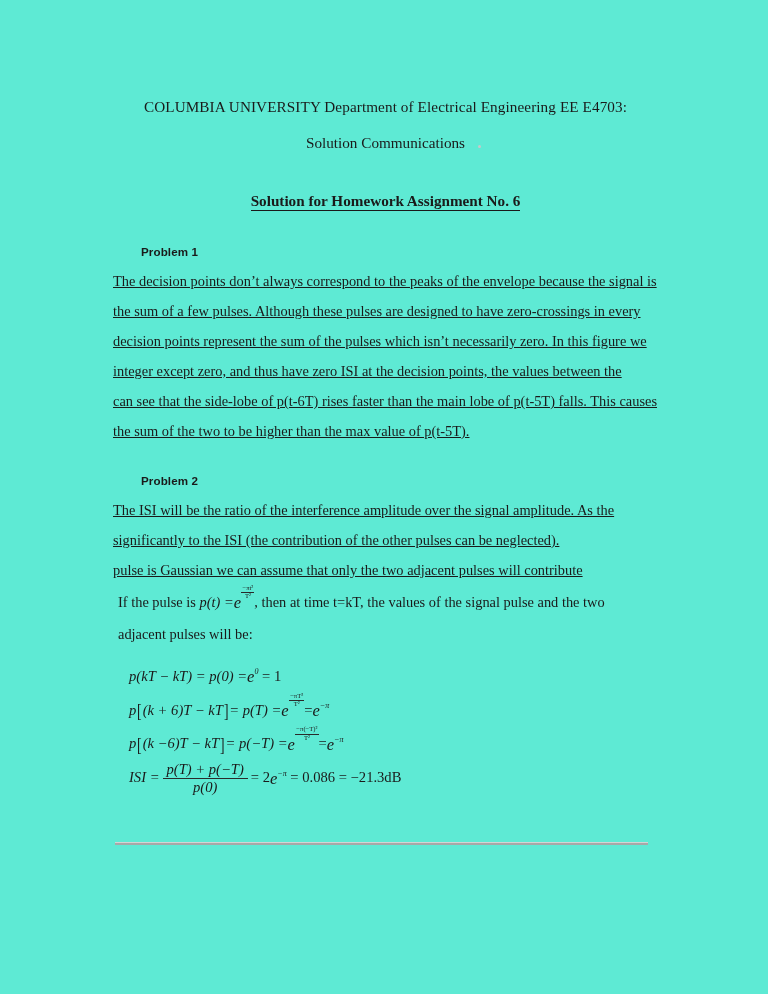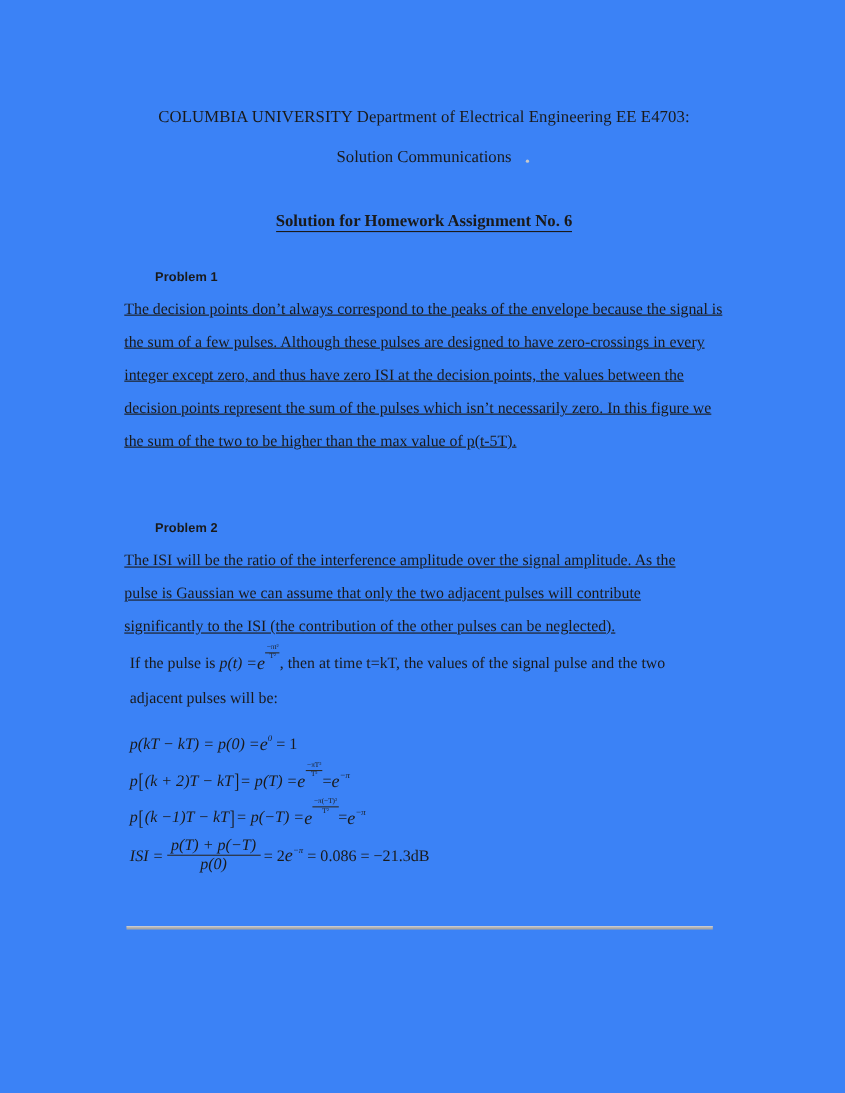--- a/index.html
+++ b/index.html
@@ -13,21 +13,21 @@
     font-family: "Liberation Serif", "DejaVu Serif", serif;
     color: #1a1a1a;
     position: relative;
     overflow: hidden;
   }
   .page {
     position: absolute;
     left: 0; top: 0;
     width: 768px;
     height: 994px;
-    background: #3b82f6;
+    background: #5eead4;
   }
 
   
   .doc-header {
     position: absolute;
     left: 113px;
     top: 98px;
     width: 545px;
     text-align: center;
   }
@@ -157,20 +157,21 @@
     left: 118px;
     top: 668px;
     width: 540px;
   }
   .eq-row {
     font-size: 14.6px;
     line-height: 1;
     white-space: nowrap;
     margin-bottom: 11px;
     display: block;
+    margin-left: 11px;
   }
   .brk {
     display: inline-block;
     font-size: 19px;
     font-style: normal;
     position: relative;
     top: 2px;
     transform: scaleX(0.72);
   }
   .stack-frac {
@@ -218,32 +219,33 @@
 
   <div class="assignment-title">
     <span>Solution for Homework Assignment No. 6</span>
   </div>
 
   <div class="problem-block" id="problem-1-block">
     <div class="problem-heading">Problem 1</div>
     <div class="problem-body">
       <span class="para-line">The decision points don’t always correspond to the peaks of the envelope because the signal is</span>
       <span class="para-line">the sum of a few pulses. Although these pulses are designed to have zero-crossings in every</span>
+      <span class="para-line">decision points represent the sum of the pulses which isn’t necessarily zero.  In this figure we</span>
       <span class="para-line">integer except zero, and thus have zero ISI at the decision points, the values between the</span>
-      <span class="para-line">decision points represent the sum of the pulses which isn’t necessarily zero.  In this figure we</span>
+      <span class="para-line">can see that the side-lobe of p(t-6T) rises faster than the main lobe of p(t-5T) falls. This causes</span>
       <span class="para-line">the sum of the two to be higher than the max value of p(t-5T).</span>
     </div>
   </div>
 
   <div class="problem-block" id="problem-2-block">
     <div class="problem-heading">Problem 2</div>
     <div class="problem-body">
       <span class="para-line">The ISI will be the ratio of the interference amplitude over the signal amplitude. As the</span>
+      <span class="para-line">significantly to the ISI (the contribution of the other pulses can be neglected).</span>
       <span class="para-line">pulse is Gaussian we can assume that only the two adjacent pulses will contribute</span>
-      <span class="para-line">significantly to the ISI (the contribution of the other pulses can be neglected).</span>
     </div>
   </div>
 
   <div class="pulse-intro">
     <span class="line">
       <span>If the pulse is</span>
       <span class="mi">p(t) =</span><span class="efn">e</span><span class="sup-frac">
           <span class="num">−πt²</span>
           <span class="den">T²</span>
         </span><span>, then at time t=kT, the values of the signal pulse and the two</span>
@@ -252,28 +254,28 @@
   </div>
 
   <div class="equations">
 
     <div class="eq-row">
       <span class="mi">p(kT − kT) = p(0) =</span><span class="efn">e</span><span class="sup-plain">0</span>
       <span class="mn">= 1</span>
     </div>
 
     <div class="eq-row">
-      <span class="mi">p</span><span class="brk">[</span><span class="mi">(k + 2)T − kT</span><span class="brk">]</span><span class="mi">= p(T) =</span><span class="efn">e</span><span class="sup-frac">
+      <span class="mi">p</span><span class="brk">[</span><span class="mi">(k + 6)T − kT</span><span class="brk">]</span><span class="mi">= p(T) =</span><span class="efn">e</span><span class="sup-frac">
           <span class="num">−πT²</span>
           <span class="den">T²</span>
         </span><span class="mo">=</span><span class="efn">e</span><span class="sup-plain">−π</span>
     </div>
 
     <div class="eq-row">
-      <span class="mi">p</span><span class="brk">[</span><span class="mi">(k −1)T − kT</span><span class="brk">]</span><span class="mi">= p(−T) =</span><span class="efn">e</span><span class="sup-frac">
+      <span class="mi">p</span><span class="brk">[</span><span class="mi">(k −6)T − kT</span><span class="brk">]</span><span class="mi">= p(−T) =</span><span class="efn">e</span><span class="sup-frac">
           <span class="num">−π(−T)²</span>
           <span class="den">T²</span>
         </span><span class="mo">=</span><span class="efn">e</span><span class="sup-plain">−π</span>
     </div>
 
     <div class="eq-row">
       <span class="mi">ISI =</span><span class="stack-frac">
           <span class="num mi">p(T) + p(−T)</span>
           <span class="den mi">p(0)</span>
         </span><span class="mn">= 2</span><span class="efn">e</span><span class="sup-plain">−π</span>

